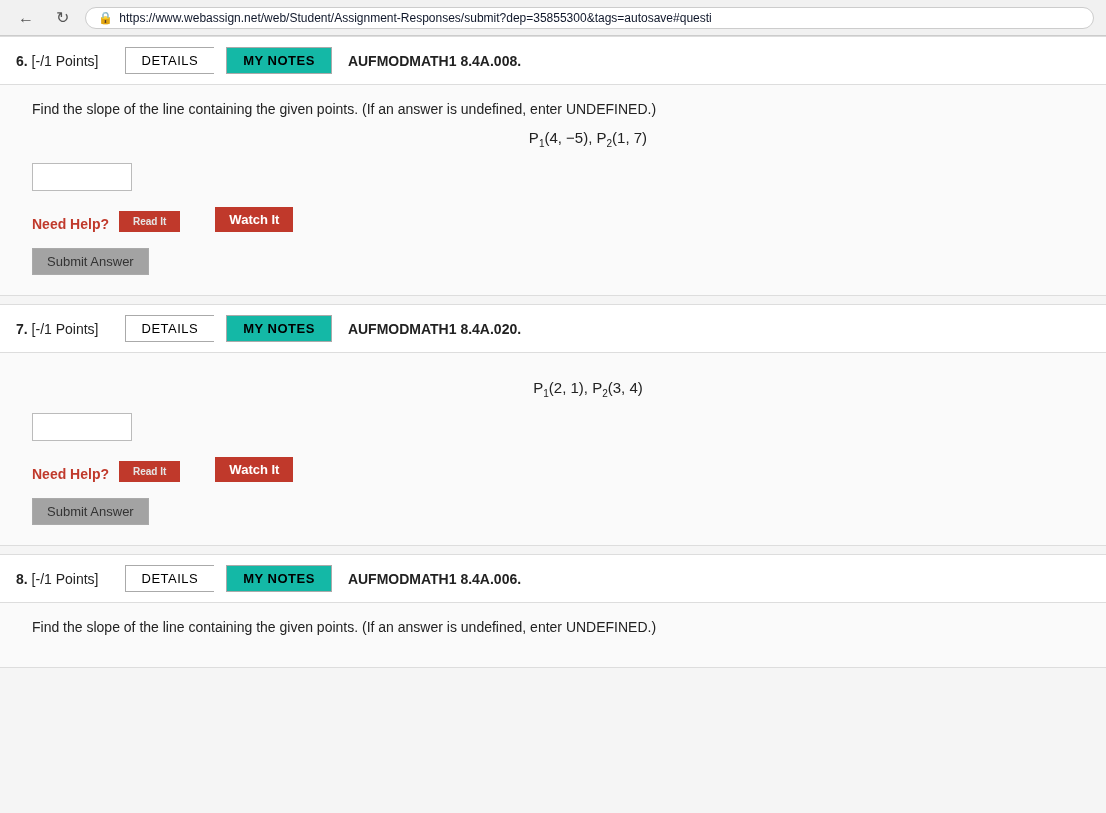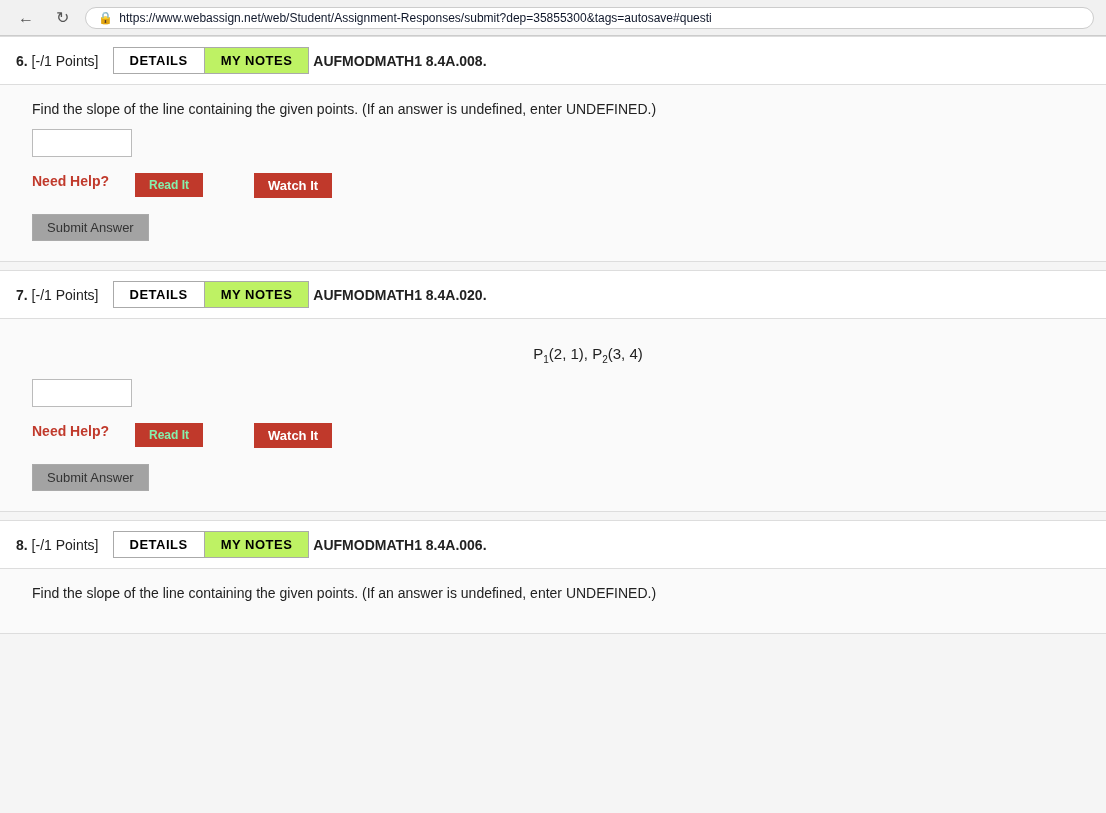--- a/index.html
+++ b/index.html
@@ -50,42 +50,42 @@
     .question-block {
       background: white;
       margin: 0 0 8px 0;
       border-top: 1px solid #ddd;
       border-bottom: 1px solid #ddd;
     }
     .question-header {
       display: flex;
       align-items: center;
       padding: 10px 16px;
-      gap: 0;
+      gap: 12px;
       border-bottom: 1px solid #ddd;
     }
     .question-number {
       font-weight: bold;
       font-size: 14px;
       margin-right: 14px;
       white-space: nowrap;
     }
     .btn-details {
       border: 1px solid #aaa;
       background: white;
       padding: 5px 16px;
       font-size: 13px;
       cursor: pointer;
       border-right: none;
-      font-weight: bold;
+      font-weight: normal;
       letter-spacing: 0.5px;
     }
     .btn-mynotes {
       border: 1px solid #aaa;
-      background: #bef264;
+      background: #14b8a6;
       padding: 5px 16px;
       font-size: 13px;
       cursor: pointer;
       border-right: 1px solid #aaa;
       font-weight: bold;
       letter-spacing: 0.5px;
     }
     .question-code {
       font-weight: bold;
       font-size: 14px;
@@ -111,35 +111,35 @@
       background: white;
       width: 100px;
       height: 28px;
       margin-bottom: 16px;
       display: block;
       font-size: 14px;
       padding: 2px 6px;
     }
     .need-help-row {
       display: flex;
-      align-items: flex-start;
-      gap: 26px;
+      align-items: flex-end;
+      gap: 10px;
       margin-bottom: 16px;
     }
     .need-help-label {
       color: #c0392b;
       font-weight: bold;
       font-size: 14px;
     }
     .btn-read-it {
       background: #c0392b;
-      color: #86efac;
+      color: #e5e5e5;
       border: none;
       padding: 5px 14px;
-      font-size: 12px;
+      font-size: 10px;
       cursor: pointer;
       font-weight: bold;
     }
     .btn-watch-it {
       background: #c0392b;
       color: white;
       border: none;
       padding: 5px 14px;
       font-size: 13px;
       cursor: pointer;
@@ -174,20 +174,23 @@
     <div class="question-header">
       <span class="question-number">
         <span>6.</span>&nbsp;<span style="font-weight:normal;">[-/1 Points]</span>
       </span>
       <button class="btn-details">DETAILS</button>
       <button class="btn-mynotes">MY NOTES</button>
       <span class="question-code">AUFMODMATH1 8.4A.008.</span>
     </div>
     <div class="question-body">
       <p class="question-text">Find the slope of the line containing the given points. (If an answer is undefined, enter UNDEFINED.)</p>
+      <div class="math-expression">
+        P<sub>1</sub>(4, −5), P<sub>2</sub>(1, 7)
+      </div>
       <input class="answer-input" type="text" style="">
       <div class="need-help-row">
         <span class="need-help-label">Need Help?</span>
         <button class="btn-read-it">Read It</button>
         <button class="btn-watch-it">Watch It</button>
       </div>
       <button class="btn-submit">Submit Answer</button>
     </div>
   </div>
 

